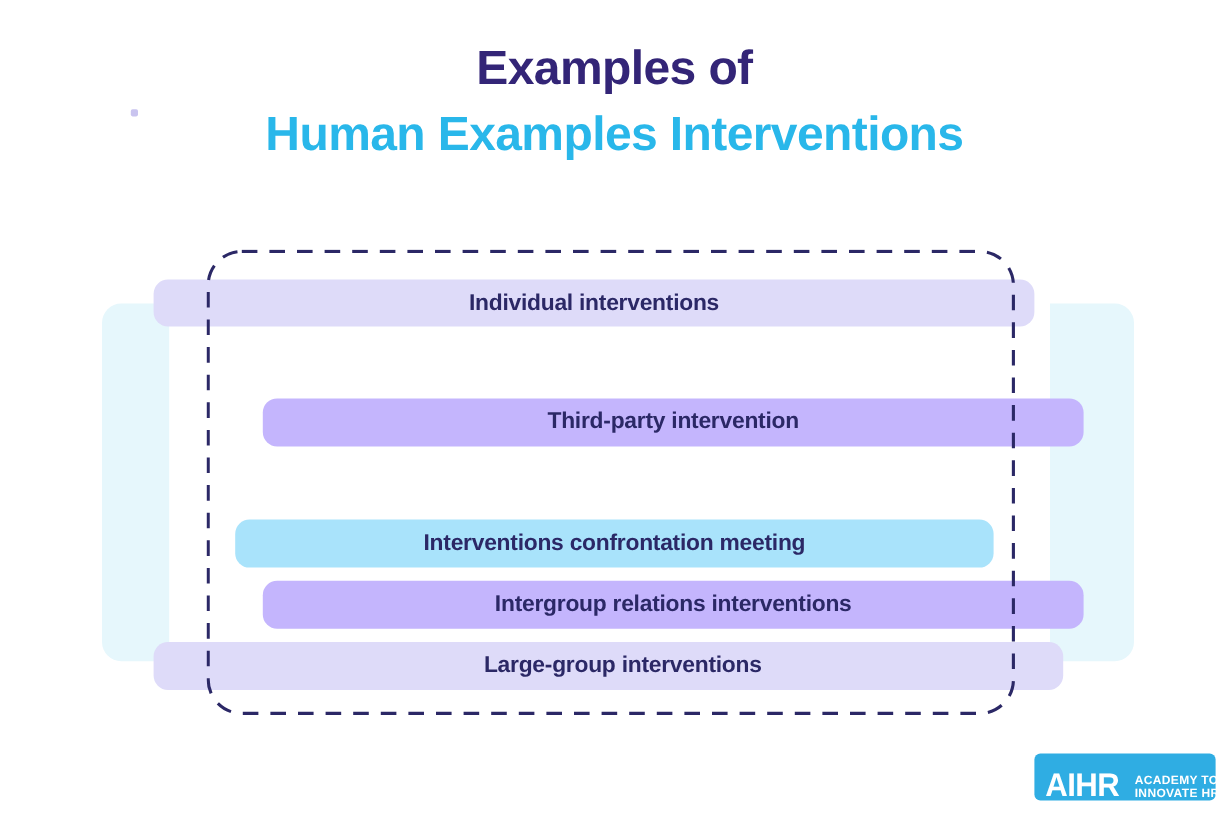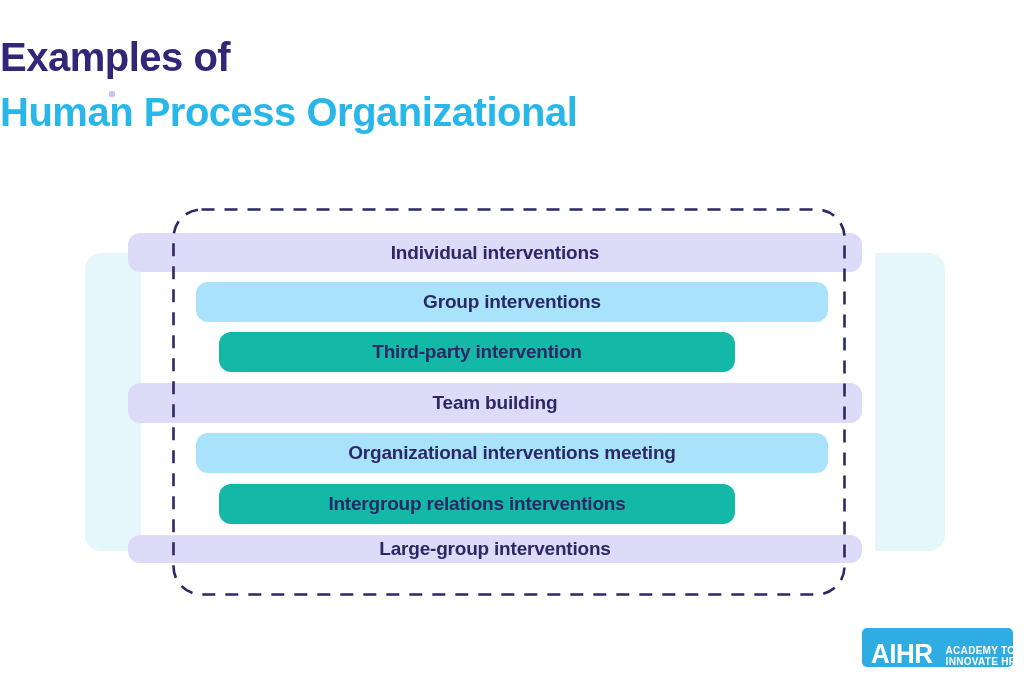--- a/index.html
+++ b/index.html
@@ -8,21 +8,21 @@
     background: #ffffff;
     font-family: "Liberation Sans", sans-serif;
     overflow: hidden;
     position: relative;
   }
   .stage { position: absolute; inset: 0; width: 1024px; height: 680px; }
 
   
   .title-block {
     position: absolute; top: 30px; left: 0; width: 1024px;
-    text-align: left;
+    text-align: center;
     font-weight: 700;
     letter-spacing: -0.5px;
   }
   .title-line1 {
     font-size: 40px; line-height: 55px;
     color: #332577;
   }
   .title-line2 {
     font-size: 40px; line-height: 55px;
     color: #29b7ea;
@@ -56,28 +56,28 @@
   .row {
     position: absolute;
     display: flex; align-items: center; justify-content: center;
     border-radius: 12px;
     color: #2b2866;
     font-size: 19px; font-weight: 700;
     letter-spacing: -0.2px;
   }
   .row--lavender { background: #dedbf9; left: 128px; width: 734px; }
   .row--blue     { background: #a9e3fb; left: 196px; width: 632px; }
-  .row--teal     { background: #14b8a6; left: 219px; width: 516px; }
+  .row--teal     { background: #c4b5fd; left: 219px; width: 684px; }
   .row1 { top: 233px; height: 39px; }
   .row2 { top: 282px; height: 40px; }
   .row3 { top: 332px; height: 40px; }
   .row4 { top: 383px; height: 40px; }
   .row5 { top: 433px; height: 40px; }
   .row6 { top: 484px; height: 40px; text-align: right; }
-  .row7 { top: 535px; height: 28px; }
+  .row7 { top: 535px; height: 40px; padding-left: 24px; }
 
   
   .dashed-frame {
     position: absolute; left: 172px; top: 208px;
     width: 674px; height: 388px;
     pointer-events: none;
   }
 
   
   .logo {
@@ -107,32 +107,30 @@
 </style>
 </head>
 <body>
 
 <div class="stage">
 
   <div class="dot"></div>
 
   <div class="title-block">
     <div class="title-line1">Examples of</div>
-    <div class="title-line2">Human Process Organizational</div>
+    <div class="title-line2">Human Examples Interventions</div>
   </div>
 
   <div class="bg-panel left"></div>
   <div class="bg-panel right"></div>
   <div class="content-mask"></div>
 
   <div class="row row--lavender row1">Individual interventions</div>
-  <div class="row row--blue row2">Group interventions</div>
   <div class="row row--teal row3">Third-party intervention</div>
-  <div class="row row--lavender row4">Team building</div>
-  <div class="row row--blue row5">Organizational interventions meeting</div>
+  <div class="row row--blue row5">Interventions confrontation meeting</div>
   <div class="row row--teal row6">Intergroup relations interventions</div>
   <div class="row row--lavender row7">Large-group interventions</div>
 
   <svg class="dashed-frame" viewBox="0 0 674 388" width="674" height="388" aria-hidden="true">
     <rect x="1.5" y="1.5" width="671" height="385" rx="28" ry="28" fill="none" stroke="#2b2866" stroke-width="2.6" stroke-dasharray="13 10"></rect>
   </svg>
 
   <div class="logo">
     <span class="logo-brand">AIHR</span>
     <span class="logo-divider"></span>

